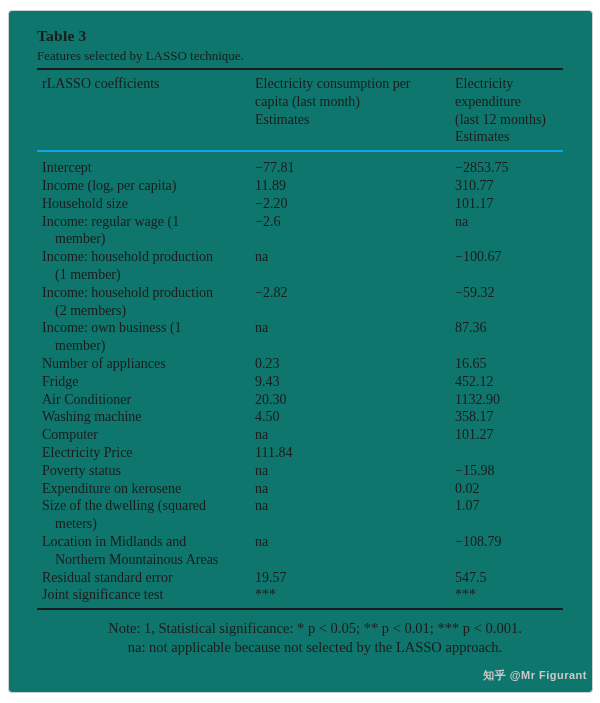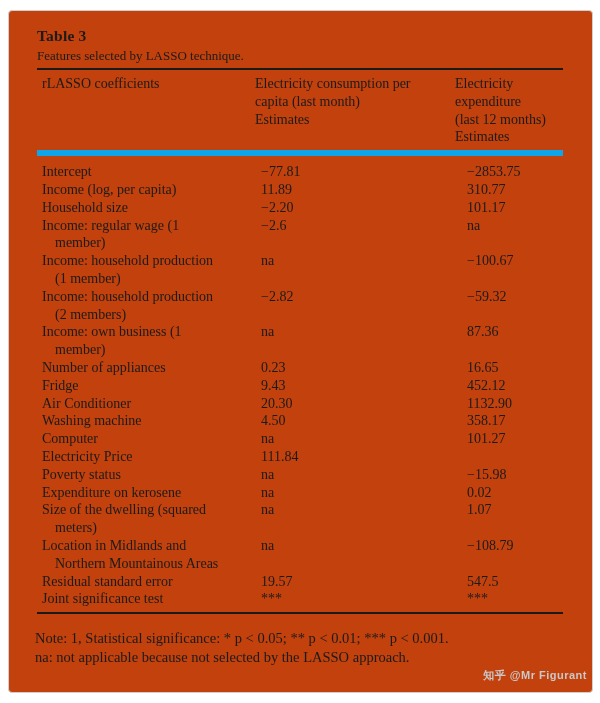--- a/index.html
+++ b/index.html
@@ -18,21 +18,21 @@
     color: #1b1b1b;
     overflow: hidden;
   }
   .card {
     position: absolute;
     left: 8px;
     top: 10px;
     width: 585px;
     height: 683px;
     box-sizing: border-box;
-    background: #c2410c;
+    background: #0f766e;
     border: 1px solid #cfcfcf;
     border-radius: 4px;
   }
   .content {
     padding: 15px 27px 0 28px;
   }
   .doc-title {
     font-size: 15.5px;
     font-weight: bold;
     line-height: 20px;
@@ -43,57 +43,57 @@
     line-height: 20px;
     margin-bottom: 2px;
   }
   .ttable {
     width: 526px;
     font-size: 14px;
     line-height: 17.8px;
   }
   .thead {
     border-top: 2px solid #1a1a1a;
-    border-bottom: 6px solid #0ea5e9;
+    border-bottom: 2px solid #0ea5e9;
     padding: 5px 0 4px 0;
     display: grid;
     grid-template-columns: 218px 200px 108px;
     align-items: start;
   }
   .th {
     white-space: pre-line;
   }
   .th-first {
     padding-left: 5px;
   }
   .tbody {
     border-bottom: 2px solid #1a1a1a;
     padding: 7px 0 4px 0;
   }
   .tr {
     display: grid;
     grid-template-columns: 218px 200px 108px;
     align-items: start;
-    gap: 6px;
   }
   .td-label {
     white-space: pre-line;
     padding-left: 18px;
     text-indent: -13px;
   }
   .td-num {
     white-space: nowrap;
     font-family: Liberation Serif, serif;
   }
   .notes {
-    margin-top: 15px;
+    margin-top: 9px;
     font-size: 14.5px;
     line-height: 18.5px;
     width: 560px;
     margin-left: -2px;
+    text-align: center;
   }
   .watermark {
     position: absolute;
     right: 5px;
     top: 657px;
     font-family: "Liberation Sans", "DejaVu Sans", sans-serif;
     font-size: 11px;
     font-weight: 600;
     color: #c9c9c9;
     letter-spacing: 0.5px;

